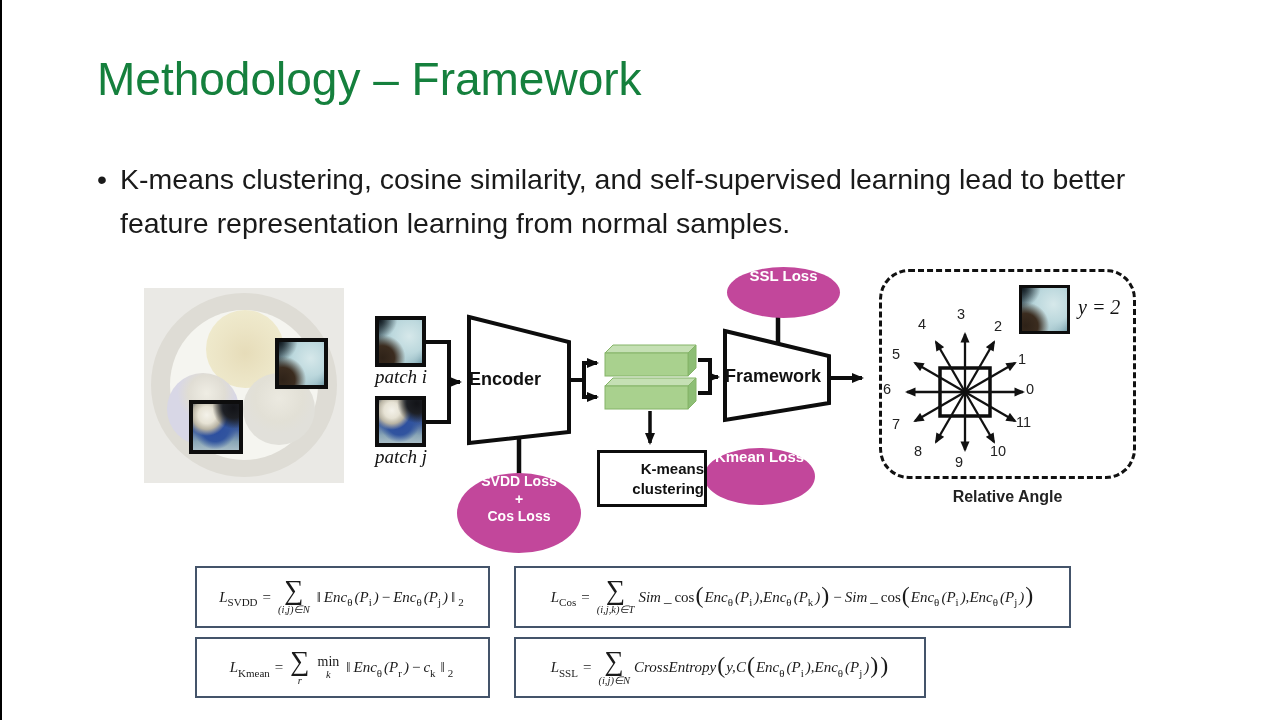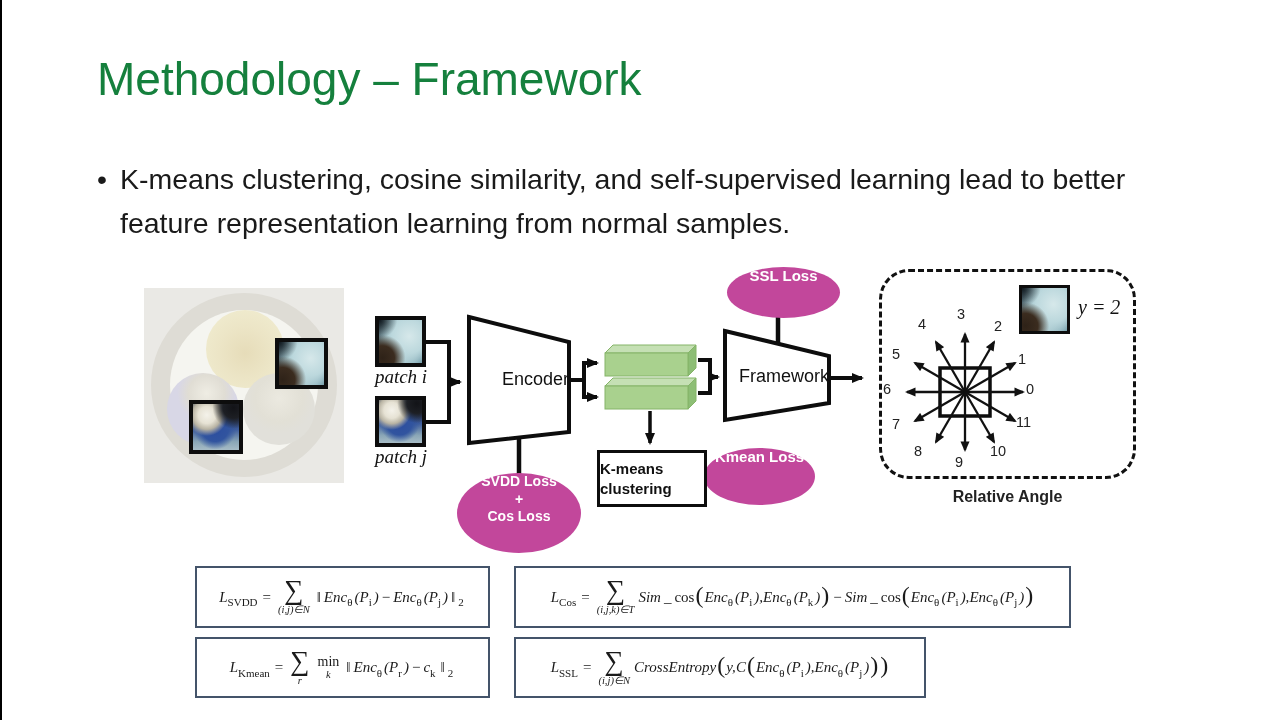--- a/index.html
+++ b/index.html
@@ -44,34 +44,34 @@
 
   
   .thumb-i{left:373px;top:316px;width:51px;height:51px;}
   .thumb-j{left:373px;top:396px;width:51px;height:51px;}
   .patch-label{font-family:"Liberation Serif",serif;font-style:italic;font-size:19px;color:#111;
                width:70px;text-align:center;}
   .lab-i{left:364px;top:366px;}
   .lab-j{left:364px;top:446px;}
 
   
-  .node-label{font-weight:normal;color:#111;text-align:right;}
+  .node-label{font-weight:bold;color:#111;text-align:left;}
   .enc-label{left:467px;top:369px;width:100px;font-size:18px;}
   .cls-label{left:723px;top:366px;width:104px;font-size:18px;}
 
   
   .loss{border-radius:50%;color:#fff;font-weight:bold;display:flex;flex-direction:column;
         align-items:center;text-align:center;}
   .ssl{left:725px;top:267px;width:113px;height:51px;font-size:15px;}
   .svdd{left:455px;top:473px;width:124px;height:80px;font-size:14px;line-height:1.25;}
   .kmean{left:702px;top:448px;width:111px;height:57px;font-size:15px;}
 
   
   .kbox{left:595px;top:450px;width:110px;height:57px;box-sizing:border-box;border:3px solid #0d0d0d;
-        background:#fff;display:flex;flex-direction:column;align-items:flex-start;justify-content:center;
+        background:#fff;display:flex;flex-direction:column;align-items:flex-end;justify-content:center;
         font-weight:bold;font-size:15px;color:#111;line-height:1.3;}
 
   
   .ra-panel{left:877px;top:269px;width:257px;height:210px;box-sizing:border-box;
             border:3px dashed #111;border-radius:30px;}
   .dir-label{font-size:14.5px;color:#222;}
   .dl0{left:1024px;top:381px;} .dl1{left:1016px;top:351px;} .dl2{left:992px;top:318px;}
   .dl3{left:955px;top:306px;}  .dl4{left:916px;top:316px;}  .dl5{left:890px;top:346px;}
   .dl6{left:881px;top:381px;}  .dl7{left:890px;top:416px;}  .dl8{left:912px;top:443px;}
   .dl9{left:953px;top:454px;}  .dl10{left:988px;top:443px;text-align:right;} .dl11{left:1014px;top:414px;}

